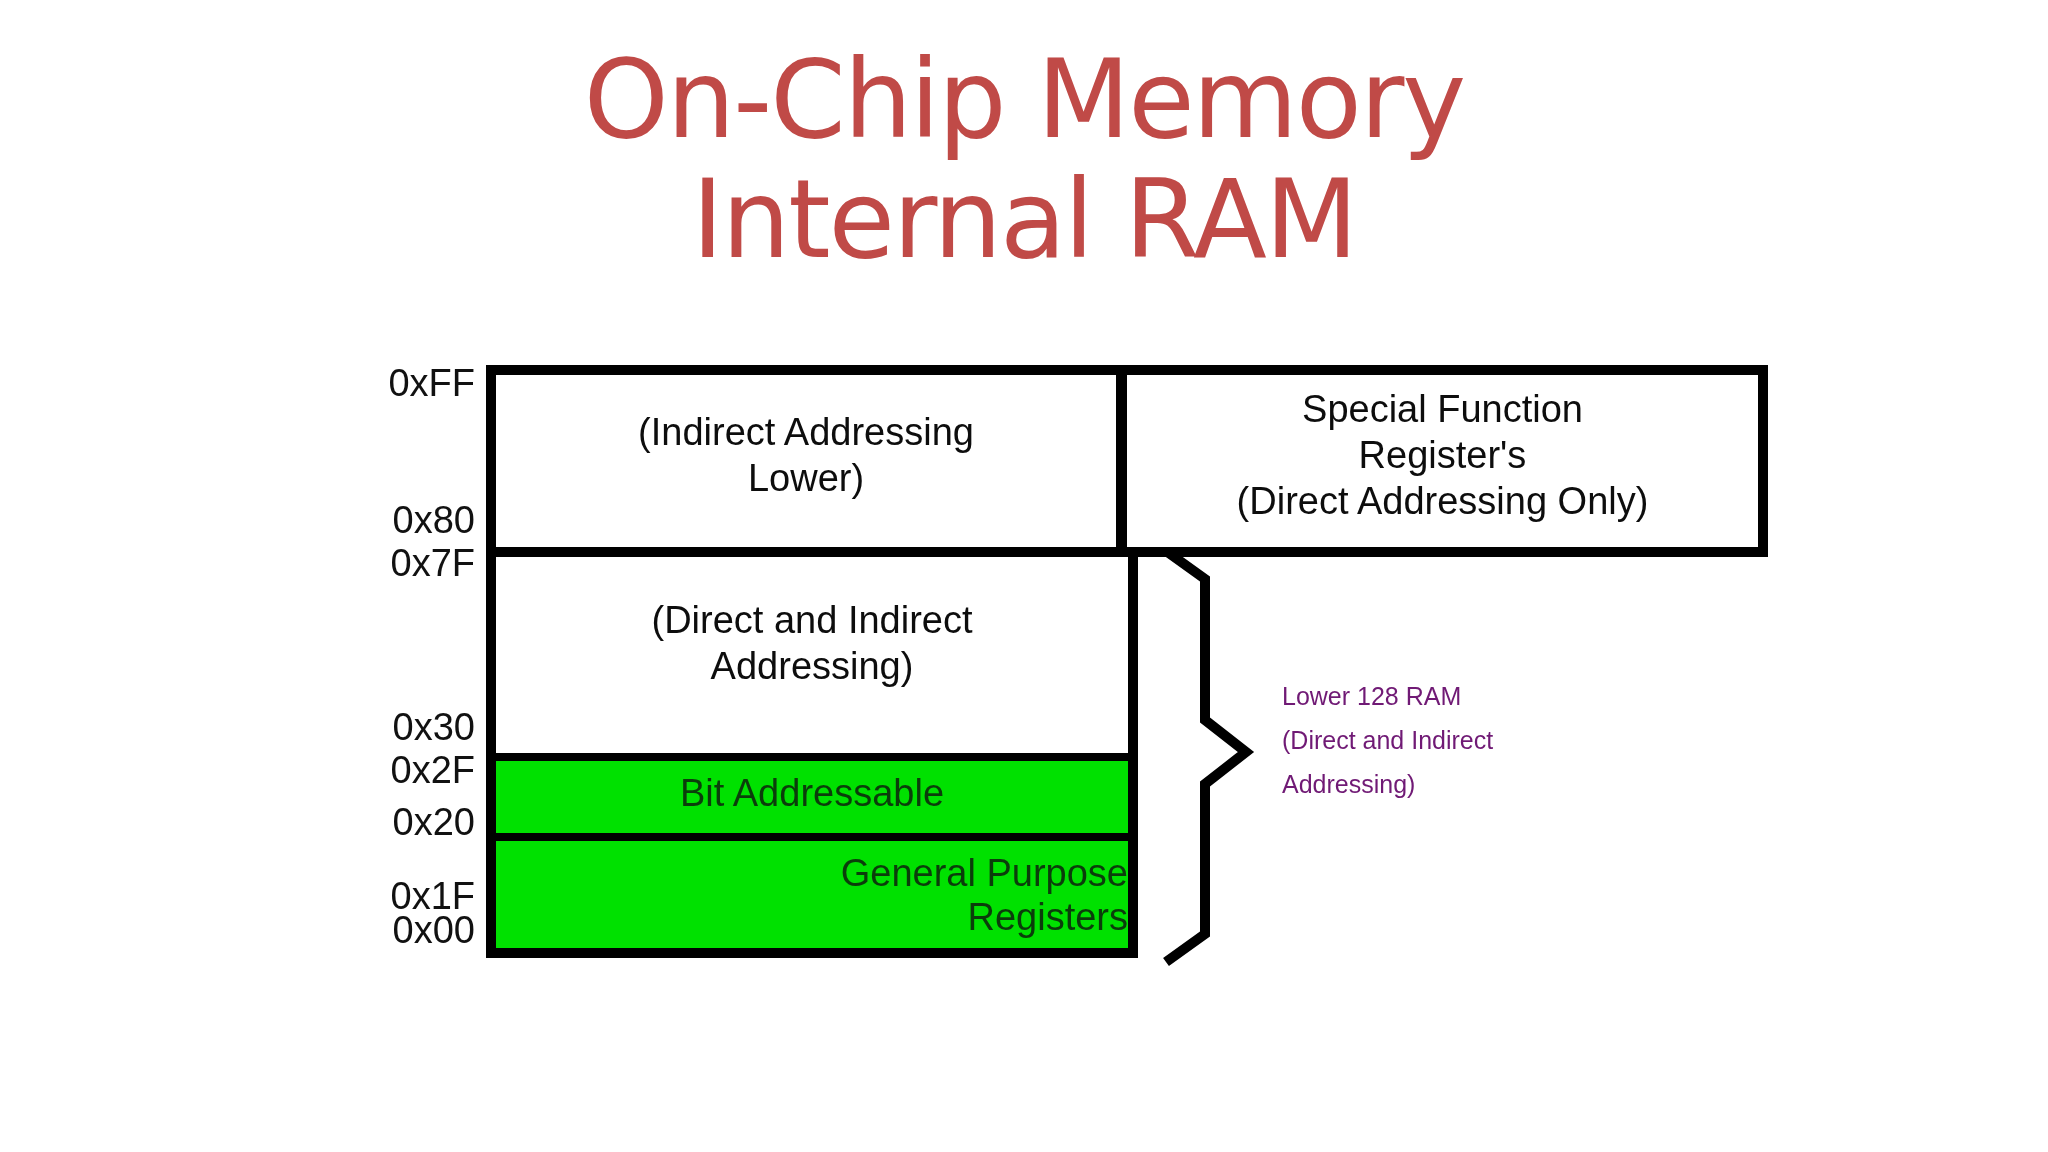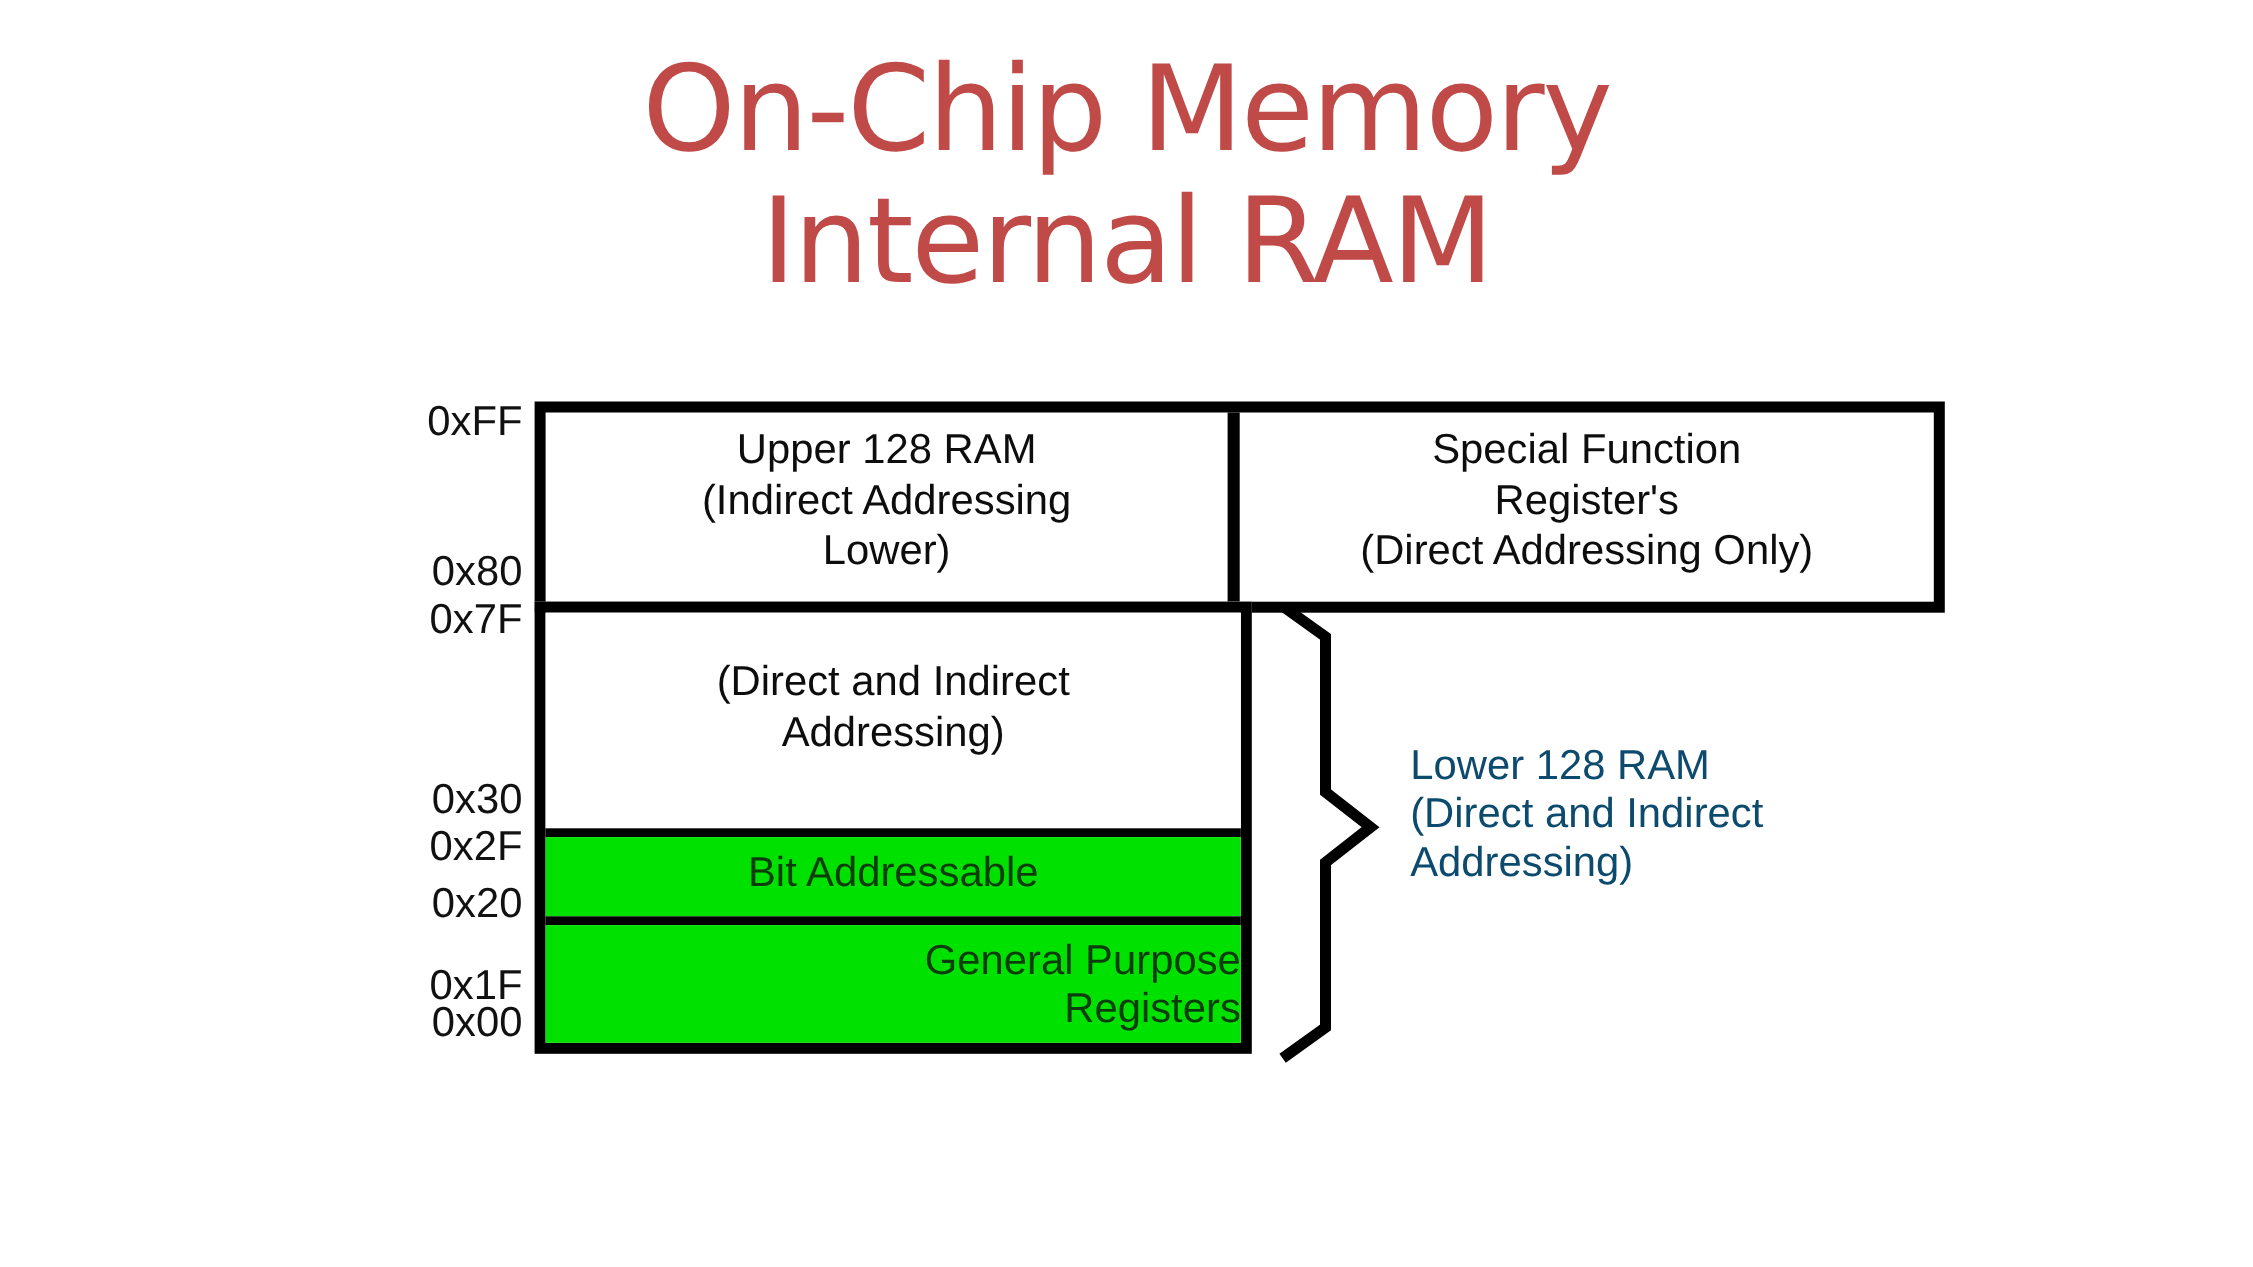--- a/index.html
+++ b/index.html
@@ -55,21 +55,21 @@
   }
   .sec-white{height:196px;background:#ffffff;padding-bottom:24px;}
   .hline{height:8px;background:var(--line,#000);}
   .sec-green1{height:72px;background:var(--green,#00e100);color:#0b3d0b;padding-bottom:8px;}
   .sec-green2{flex:1;background:var(--green,#00e100);color:#0b3d0b;line-height:44px;align-items:flex-end;}
   
   .overlay{position:absolute;left:0;top:0;width:2048px;height:1152px;pointer-events:none;}
   .brace-label{
     position:absolute;left:1282px;top:674px;
     text-align:left;
-    font-size:38px;line-height:44px;color:#0c4a6e;
+    font-size:25px;line-height:44px;color:#701a75;
   }
 </style>
 </head>
 <body>
 
 <div class="stage">
 
   <div class="title">
     <div>On-Chip Memory</div>
     <div>Internal RAM</div>
@@ -79,21 +79,20 @@
   <div class="addr" style="top:498px">0x80</div>
   <div class="addr" style="top:541px">0x7F</div>
   <div class="addr" style="top:705px">0x30</div>
   <div class="addr" style="top:748px">0x2F</div>
   <div class="addr" style="top:800px">0x20</div>
   <div class="addr" style="top:874px">0x1F</div>
   <div class="addr" style="top:908px">0x00</div>
 
   <div class="top-row">
     <div class="cell cell-upper">
-      <div>Upper 128 RAM</div>
       <div>(Indirect Addressing</div>
       <div>Lower)</div>
     </div>
     <div class="cell cell-sfr">
       <div>Special Function</div>
       <div>Register's</div>
       <div>(Direct Addressing Only)</div>
     </div>
   </div>
 

